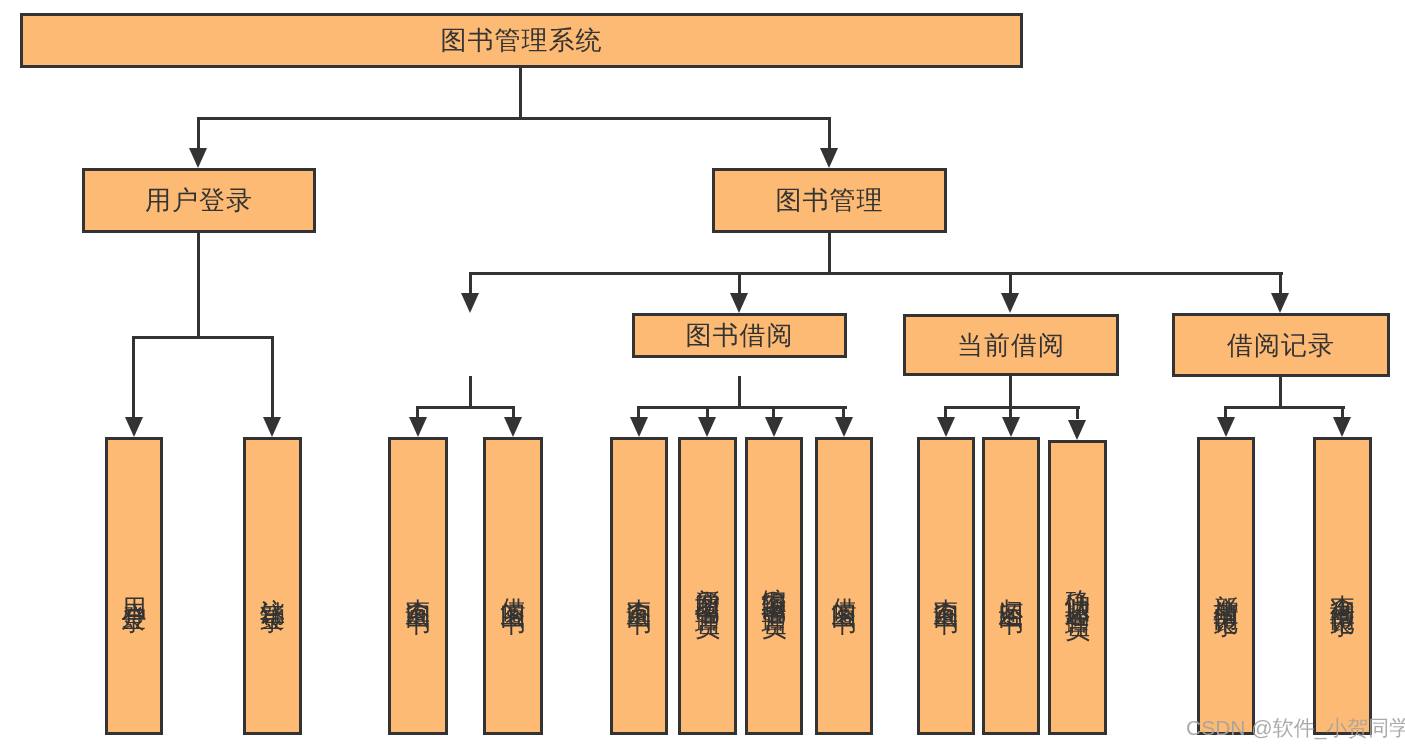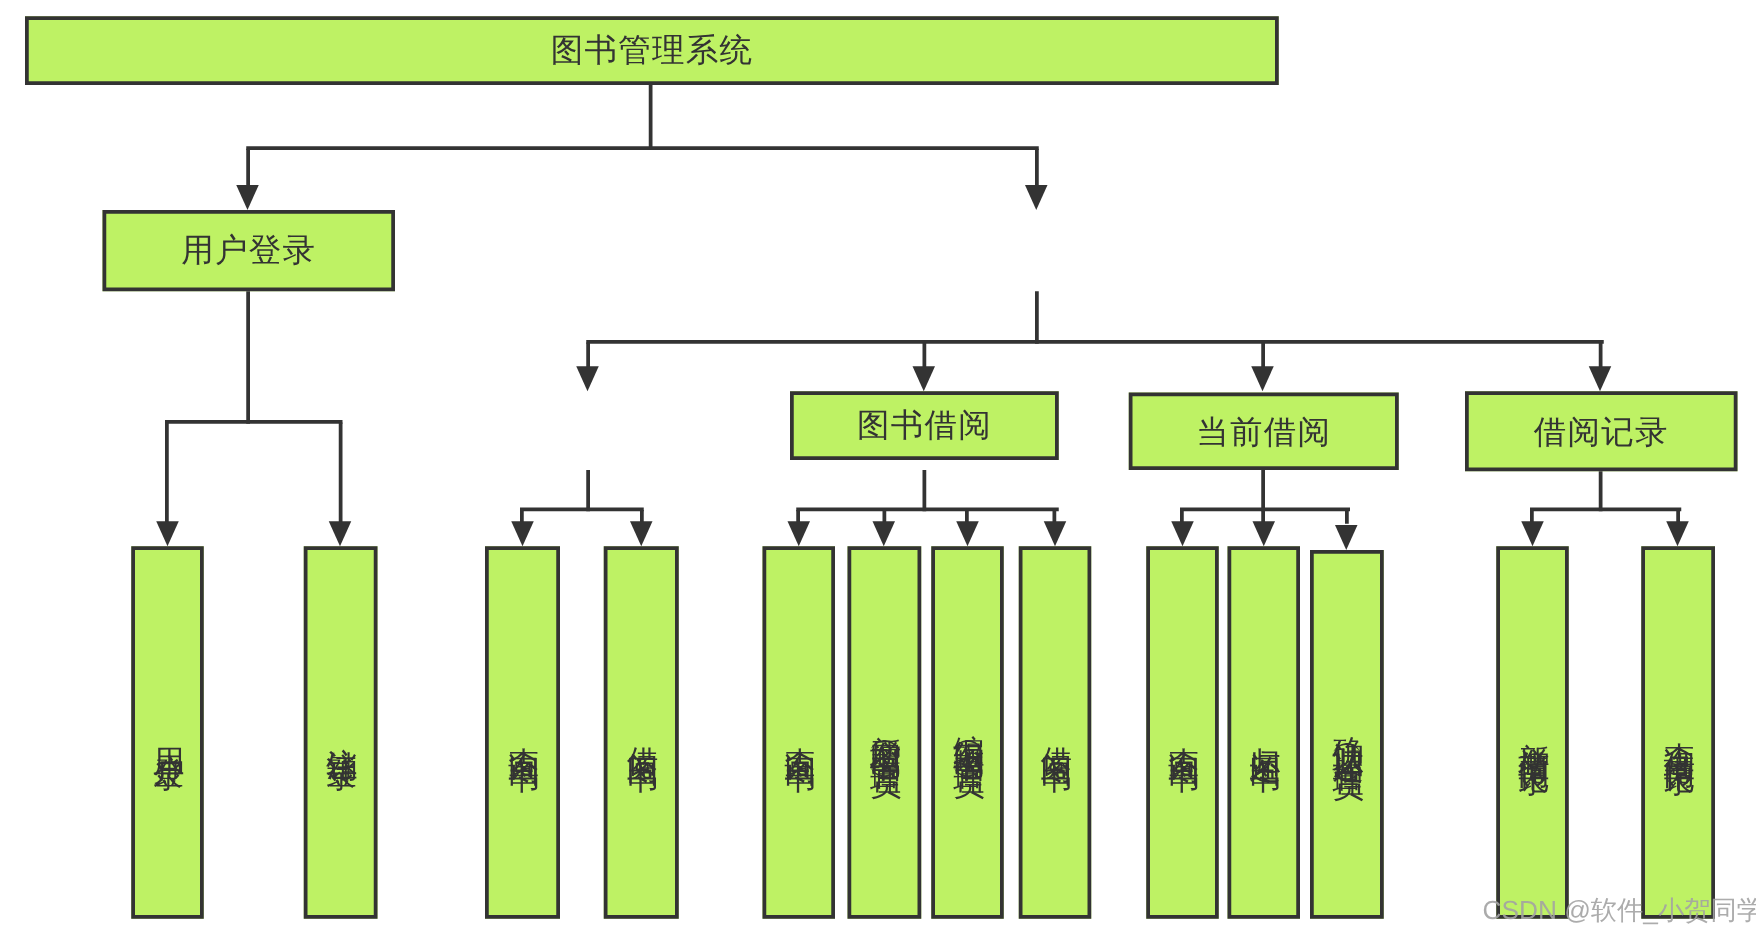--- a/index.html
+++ b/index.html
@@ -13,21 +13,21 @@
     height: 747px;
     background: #ffffff;
     font-family: "Liberation Sans", sans-serif;
     color: #333333;
     overflow: hidden;
   }
   .box {
     position: absolute;
     box-sizing: border-box;
     border: 3px solid #333333;
-    background: #bef264;
+    background: #fdba74;
     display: flex;
     align-items: center;
     justify-content: center;
   }
   .hlabel {
     font-size: 26px;
     letter-spacing: 1px;
     white-space: nowrap;
   }
   .vtext {
@@ -71,40 +71,43 @@
   <div class="line" style="left:519px;top:68px;width:3px;height:52px"></div>
   <div class="line" style="left:197px;top:117px;width:634px;height:3px"></div>
   <div class="line" style="left:197px;top:119px;width:3px;height:31px"></div>
   <div class="arrow" style="left:189px;top:148px"></div>
   <div class="line" style="left:828px;top:119px;width:3px;height:31px"></div>
   <div class="arrow" style="left:820px;top:148px"></div>
 
   <div class="box" style="left:82px;top:168px;width:234px;height:65px">
     <span class="hlabel">用户登录</span>
   </div>
+  <div class="box" style="left:712px;top:168px;width:235px;height:65px">
+    <span class="hlabel">图书管理</span>
+  </div>
 
   <div class="line" style="left:197px;top:233px;width:3px;height:106px"></div>
   <div class="line" style="left:132px;top:336px;width:142px;height:3px"></div>
   <div class="line" style="left:132px;top:338px;width:3px;height:81px"></div>
   <div class="arrow" style="left:125px;top:417px"></div>
   <div class="line" style="left:271px;top:338px;width:3px;height:81px"></div>
   <div class="arrow" style="left:263px;top:417px"></div>
 
   <div class="line" style="left:828px;top:233px;width:3px;height:42px"></div>
   <div class="line" style="left:469px;top:272px;width:814px;height:3px"></div>
   <div class="line" style="left:469px;top:274px;width:3px;height:21px"></div>
   <div class="arrow" style="left:461px;top:293px"></div>
   <div class="line" style="left:738px;top:274px;width:3px;height:21px"></div>
   <div class="arrow" style="left:730px;top:293px"></div>
   <div class="line" style="left:1009px;top:274px;width:3px;height:21px"></div>
   <div class="arrow" style="left:1001px;top:293px"></div>
   <div class="line" style="left:1279px;top:274px;width:3px;height:21px"></div>
   <div class="arrow" style="left:1271px;top:293px"></div>
 
-  <div class="box" style="left:632px;top:313px;width:215px;height:55px">
+  <div class="box" style="left:632px;top:313px;width:215px;height:45px">
     <span class="hlabel">图书借阅</span>
   </div>
   <div class="box" style="left:903px;top:314px;width:216px;height:62px">
     <span class="hlabel">当前借阅</span>
   </div>
   <div class="box" style="left:1172px;top:313px;width:218px;height:64px">
     <span class="hlabel">借阅记录</span>
   </div>
 
   <div class="line" style="left:469px;top:376px;width:3px;height:33px"></div>

